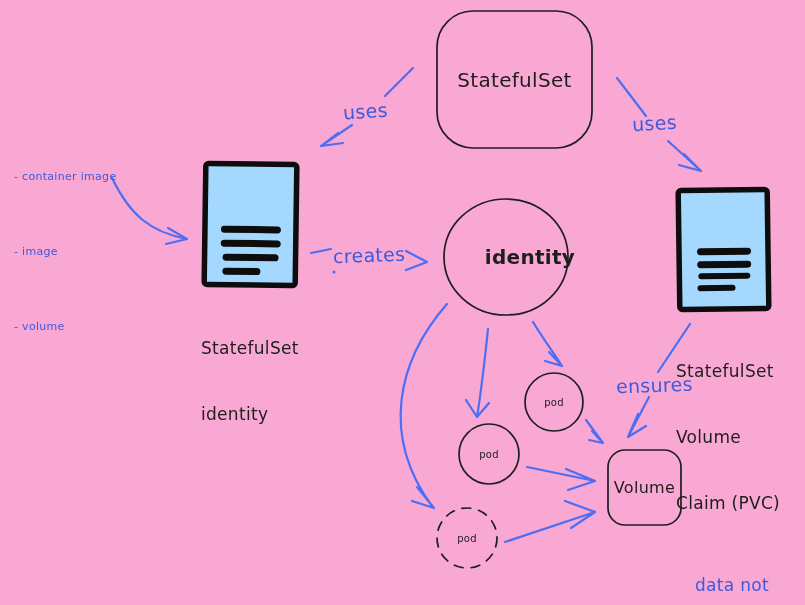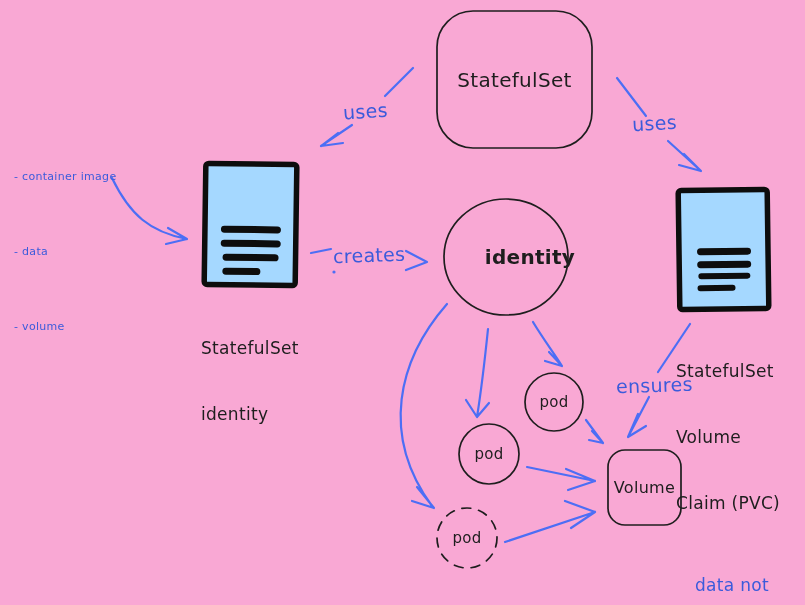--- a/index.html
+++ b/index.html
@@ -6,21 +6,21 @@
   #canvas{
     position:relative;width:805px;height:605px;background:#f9a8d4;overflow:hidden;
     font-family:"DejaVu Sans",sans-serif;color:#1e1e1e;
   }
   #diagram-svg{position:absolute;left:0;top:0;}
   .lbl{position:absolute;white-space:pre;letter-spacing:.3px;}
   .ink{color:#1e1e1e;}
   .blue{color:#3b5bdb;}
   .center-box{display:flex;align-items:center;justify-content:center;text-align:center;}
   .node-text{font-size:20px;}
-  .pod-text{font-size:15px;}
+  .pod-text{font-size:10px;}
   .edge-text{font-size:19px;font-weight:500;}
   .note-text{font-size:11px;line-height:25px;}
   .caption-text{font-size:17px;line-height:22px;}
 </style>
 </head>
 <body>
 
 <div id="canvas">
 
   <svg id="diagram-svg" width="805" height="605" viewBox="0 0 805 605">
@@ -100,21 +100,21 @@
   <div class="lbl edge-text blue" style="left:343px;top:100px;transform:rotate(-4deg);">uses</div>
 
   <div class="lbl edge-text blue" style="left:632px;top:112px;transform:rotate(-3deg);">uses</div>
 
   <div class="lbl edge-text blue" style="left:333px;top:244px;transform:rotate(-2deg);">creates</div>
 
   <div class="lbl edge-text blue" style="left:616px;top:374px;transform:rotate(-2deg);">ensures</div>
 
   <div class="lbl note-text blue" style="left:14px;top:114px;">
     <div>- container image</div>
-    <div>- data</div>
+    <div>- image</div>
     <div>- volume</div>
   </div>
 
   <div class="lbl caption-text ink" style="left:201px;top:293px;">
     <div>StatefulSet</div>
     <div>identity</div>
   </div>
 
   <div class="lbl caption-text ink" style="left:676px;top:316px;">
     <div>StatefulSet</div>

